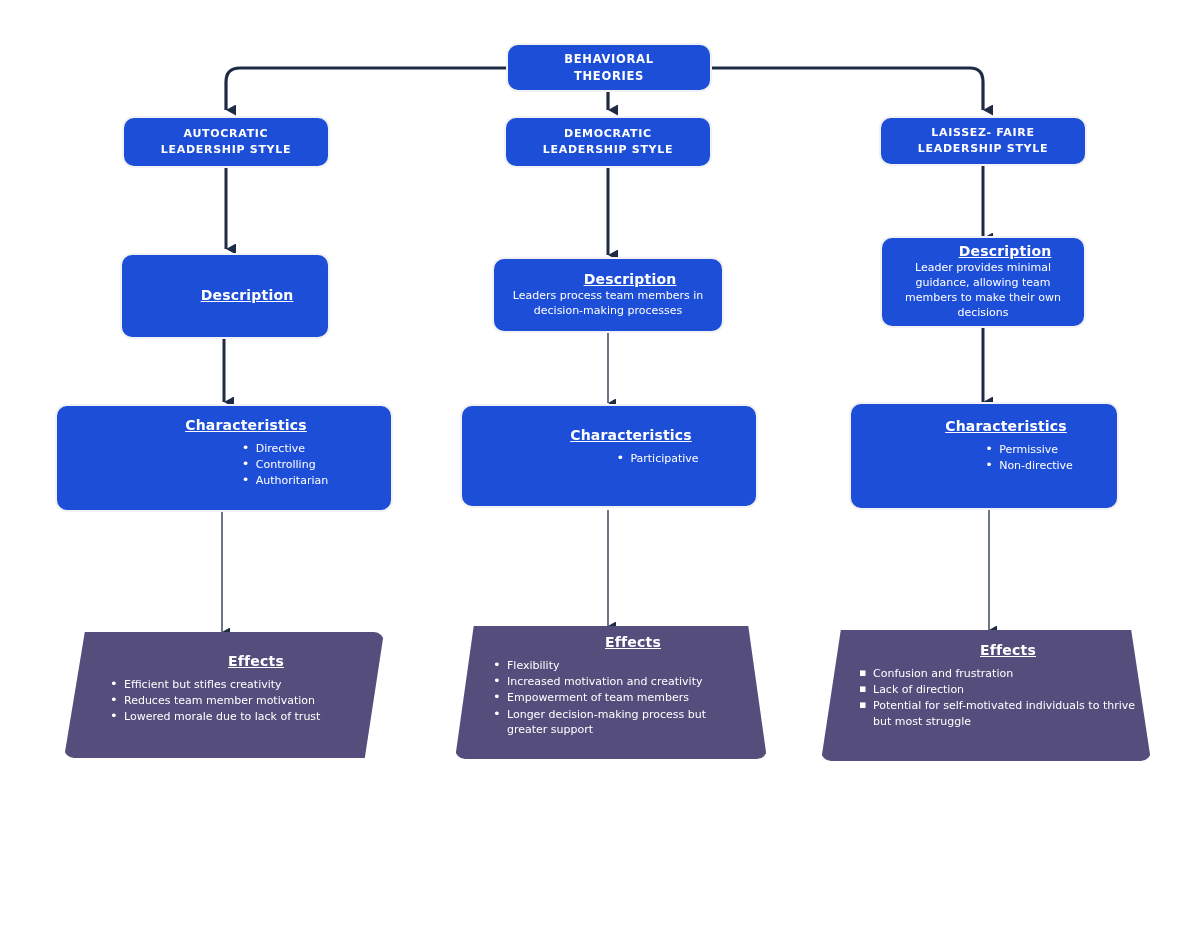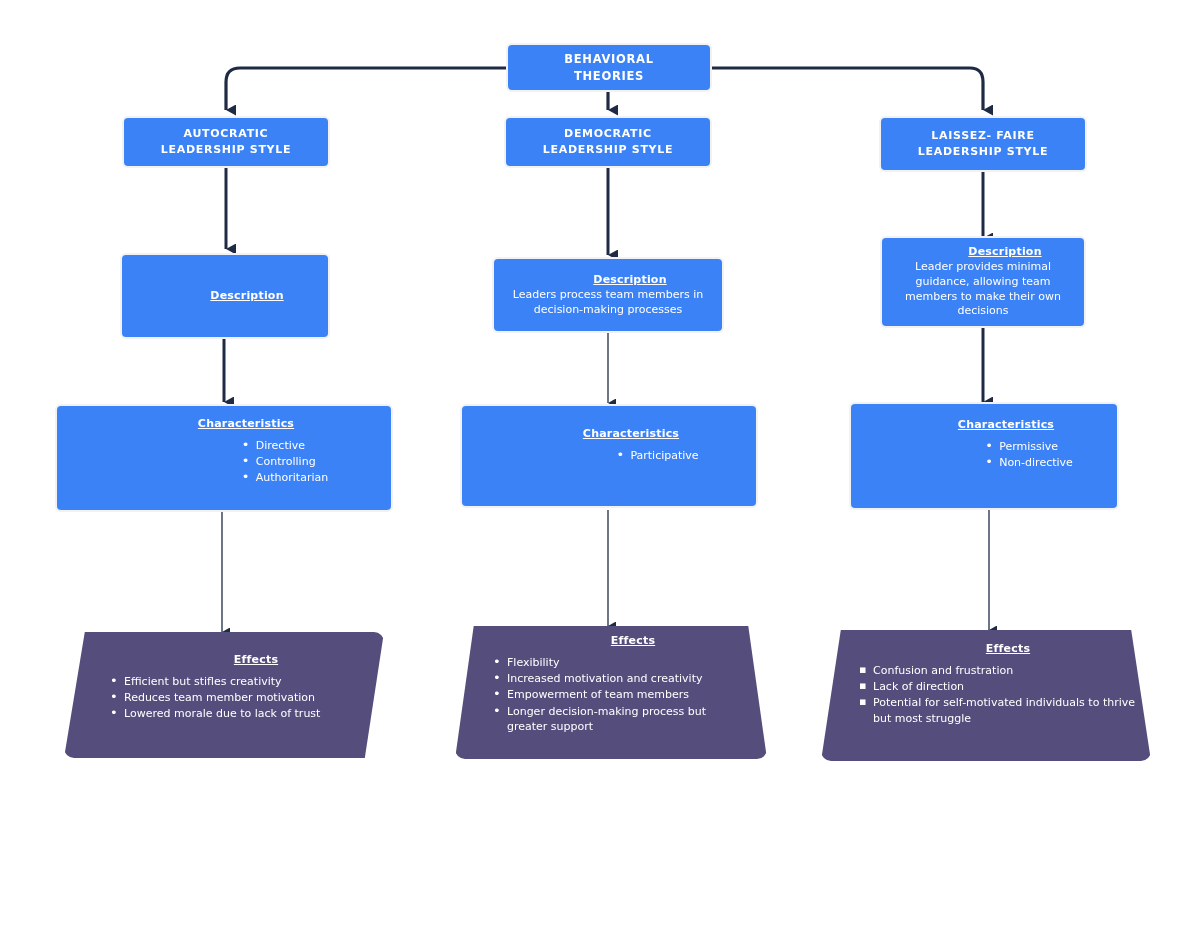--- a/index.html
+++ b/index.html
@@ -23,23 +23,23 @@
   #edges {
     position: absolute;
     left: 0; top: 0;
     width: 1200px;
     height: 927px;
     pointer-events: none;
   }
   .node {
     position: absolute;
     box-sizing: border-box;
-    background: #3b82f6;
+    background: #1d4ed8;
     color: #ffffff;
-    border-radius: 4px;
+    border-radius: 10px;
     box-shadow: 0 0 0 2px #f2f2f4;
     display: flex;
     flex-direction: column;
     justify-content: center;
     align-items: center;
     text-align: center;
   }
   .node.trapezoid {
     background: transparent;
     box-shadow: none;
@@ -69,21 +69,21 @@
     letter-spacing: 0.7px;
     line-height: 1.45;
   }
   .style-title {
     font-size: 11px;
     font-weight: bold;
     letter-spacing: 0.7px;
     line-height: 1.5;
   }
   .sec-heading {
-    font-size: 11px;
+    font-size: 14px;
     font-weight: bold;
     text-decoration: underline;
     margin-bottom: 2px;
     letter-spacing: 0.2px;
     padding-left: 44px;
   }
   .desc-body {
     font-size: 11px;
     line-height: 1.35;
     padding: 0 8px;
@@ -166,21 +166,21 @@
     </div>
   </div>
 
   <div class="node" style="left:506px; top:118px; width:204px; height:48px;">
     <div class="style-title">
       <span>DEMOCRATIC</span><br>
       <span>LEADERSHIP STYLE</span>
     </div>
   </div>
 
-  <div class="node" style="left:881px; top:118px; width:204px; height:52px;">
+  <div class="node" style="left:881px; top:118px; width:204px; height:46px;">
     <div class="style-title">
       <span>LAISSEZ- FAIRE</span><br>
       <span>LEADERSHIP STYLE</span>
     </div>
   </div>
 
   <div class="node" style="left:122px; top:255px; width:206px; height:82px;">
     <div class="sec-heading">Description</div>
   </div>
 

